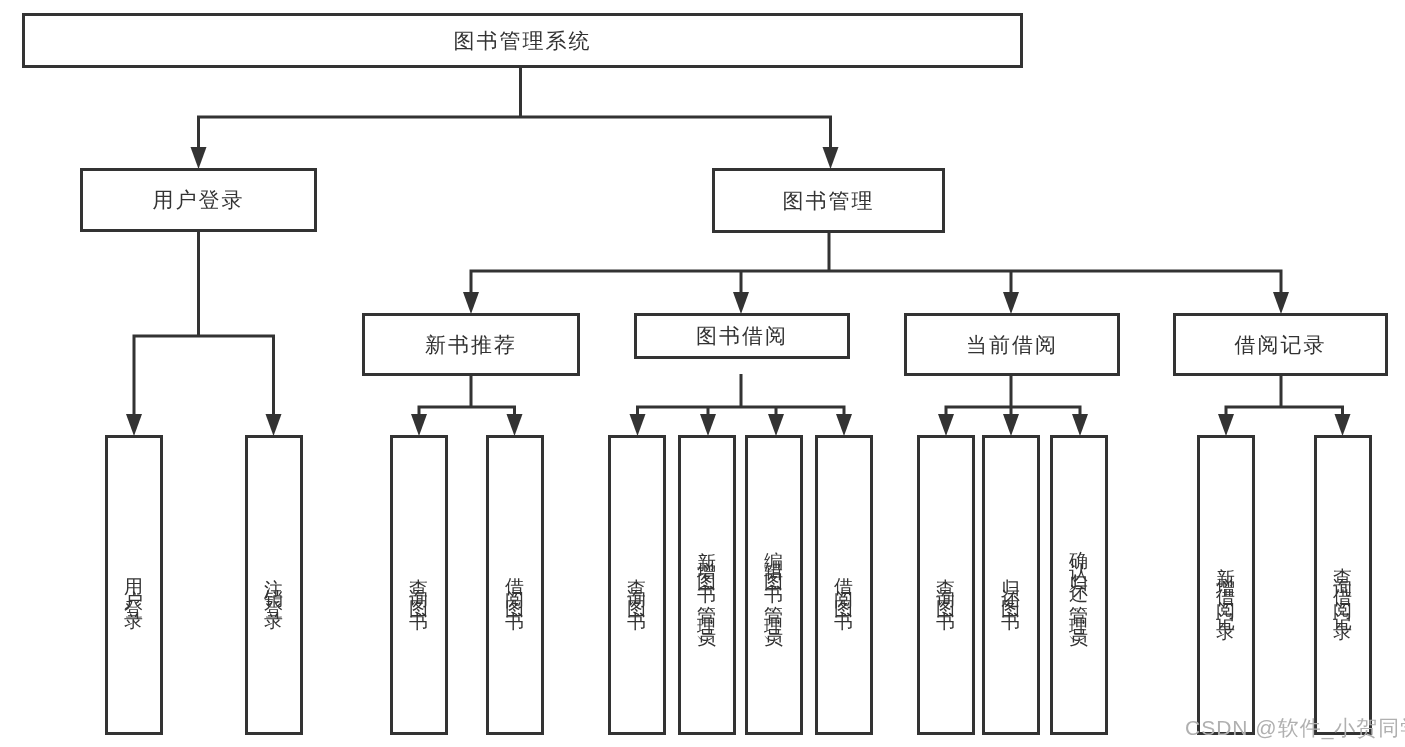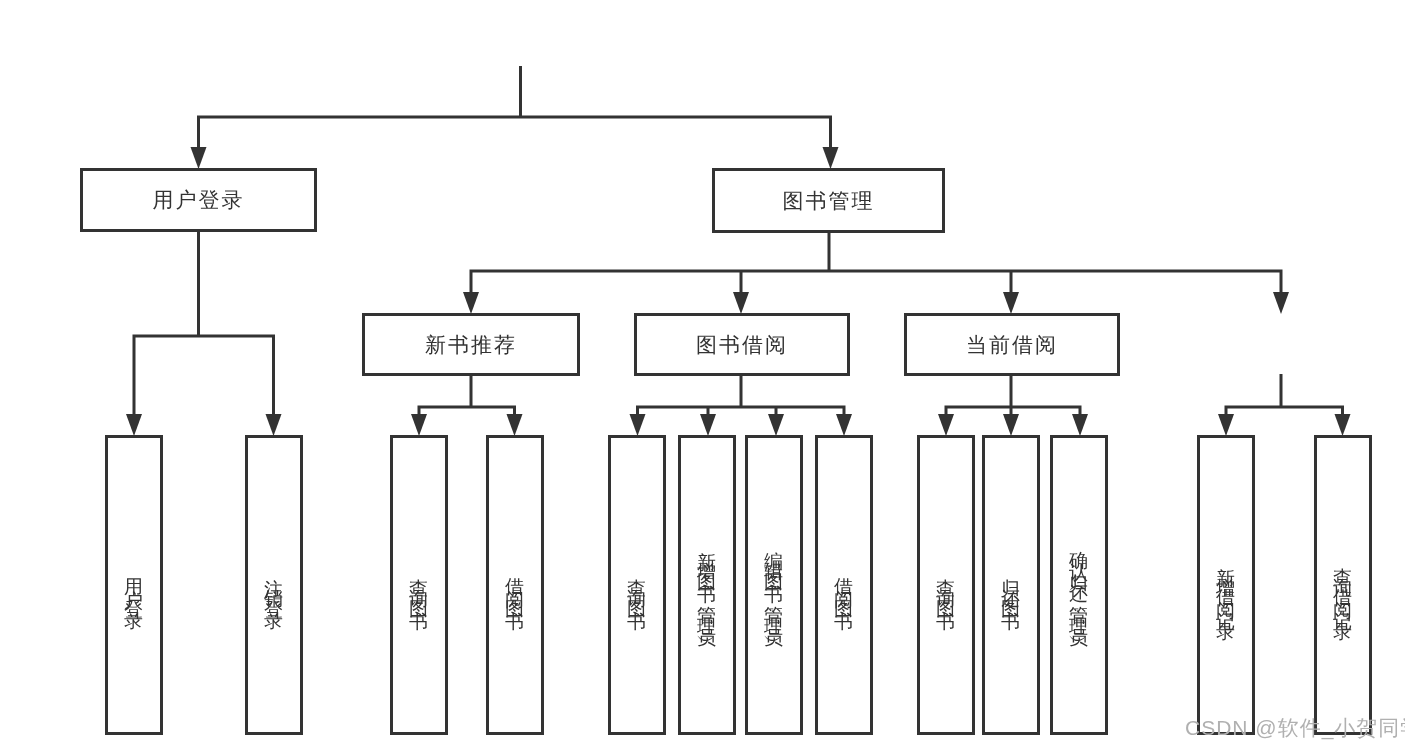--- a/index.html
+++ b/index.html
@@ -40,21 +40,21 @@
     line-height: 1;
     letter-spacing: 11px;
     color: #333333;
     white-space: nowrap;
   }
   
   .root-box  { left: 22px;   top: 13px;  width: 1001px; height: 55px; }
   .l2-login  { left: 80px;   top: 168px; width: 237px;  height: 64px; }
   .l2-mgmt   { left: 712px;  top: 168px; width: 233px;  height: 65px; }
   .l3-a { left: 362px;  top: 313px; width: 218px; height: 63px; }
-  .l3-b { left: 634px;  top: 313px; width: 216px; height: 63px; }
+  .l3-b { left: 634px;  top: 313px; width: 216px; height: 46px; }
   .l3-c { left: 904px;  top: 313px; width: 216px; height: 63px; text-align: right; }
   .l3-d { left: 1173px; top: 313px; width: 215px; height: 63px; }
   .leaf { top: 435px; width: 58px; height: 300px; }
   .leaf-1a { left: 105px;  }
   .leaf-1b { left: 245px;  }
   .leaf-2a { left: 390px;  }
   .leaf-2b { left: 486px;  }
   .leaf-3a { left: 608px;  }
   .leaf-3b { left: 678px;  }
   .leaf-3c { left: 745px;  }
@@ -113,36 +113,42 @@
       <polygon points="768,414 784,414 776,436"></polygon>
       <polygon points="836,414 852,414 844,436"></polygon>
       <polygon points="938,414 954,414 946,436"></polygon>
       <polygon points="1003,414 1019,414 1011,436"></polygon>
       <polygon points="1072,414 1088,414 1080,436"></polygon>
       <polygon points="1218,414 1234,414 1226,436"></polygon>
       <polygon points="1334.5,414 1350.5,414 1342.5,436"></polygon>
     </g>
   </svg>
 
+  <div class="box root-box">
+    <span class="h-label">图书管理系统</span>
+  </div>
 
   <div class="box l2-login">
     <span class="h-label">用户登录</span>
   </div>
   <div class="box l3-a">
     <span class="h-label">新书推荐</span>
   </div>
 
   <div class="box l2-mgmt">
     <span class="h-label">图书管理</span>
   </div>
   <div class="box l3-b">
     <span class="h-label">图书借阅</span>
   </div>
   <div class="box l3-c">
     <span class="h-label">当前借阅</span>
+  </div>
+  <div class="box l3-d">
+    <span class="h-label">借阅记录</span>
   </div>
 
   <div class="box leaf leaf-1a">
     <span class="v-label">用户登录</span>
   </div>
   <div class="box leaf leaf-1b">
     <span class="v-label">注销登录</span>
   </div>
 
   <div class="box leaf leaf-2a">

